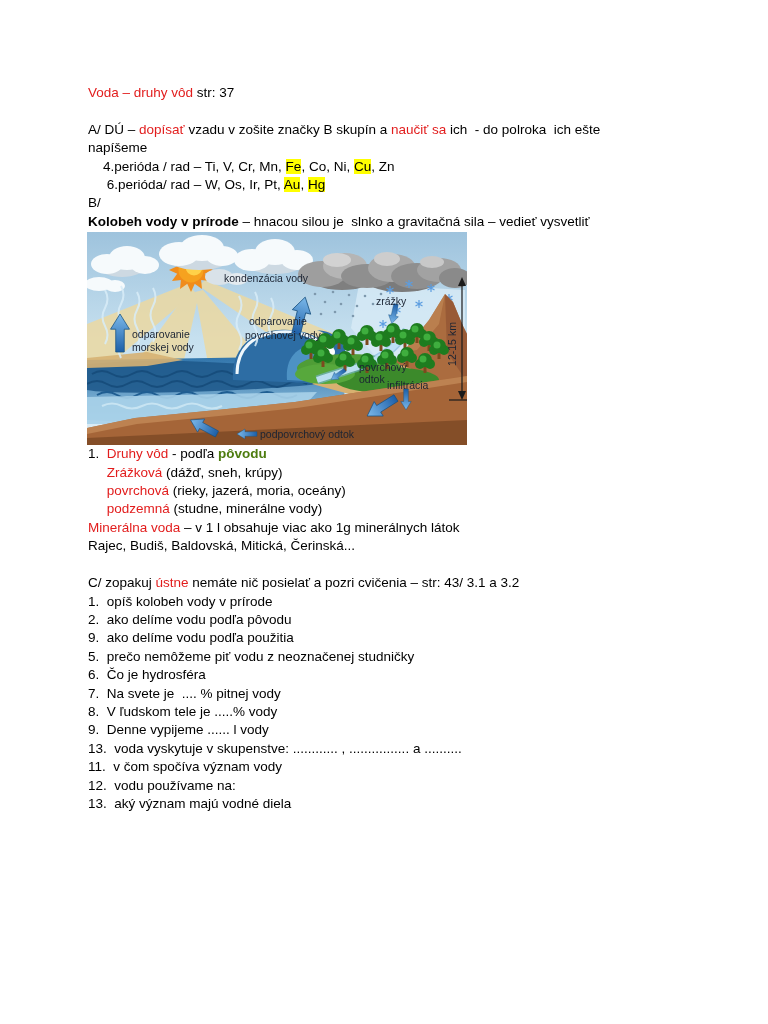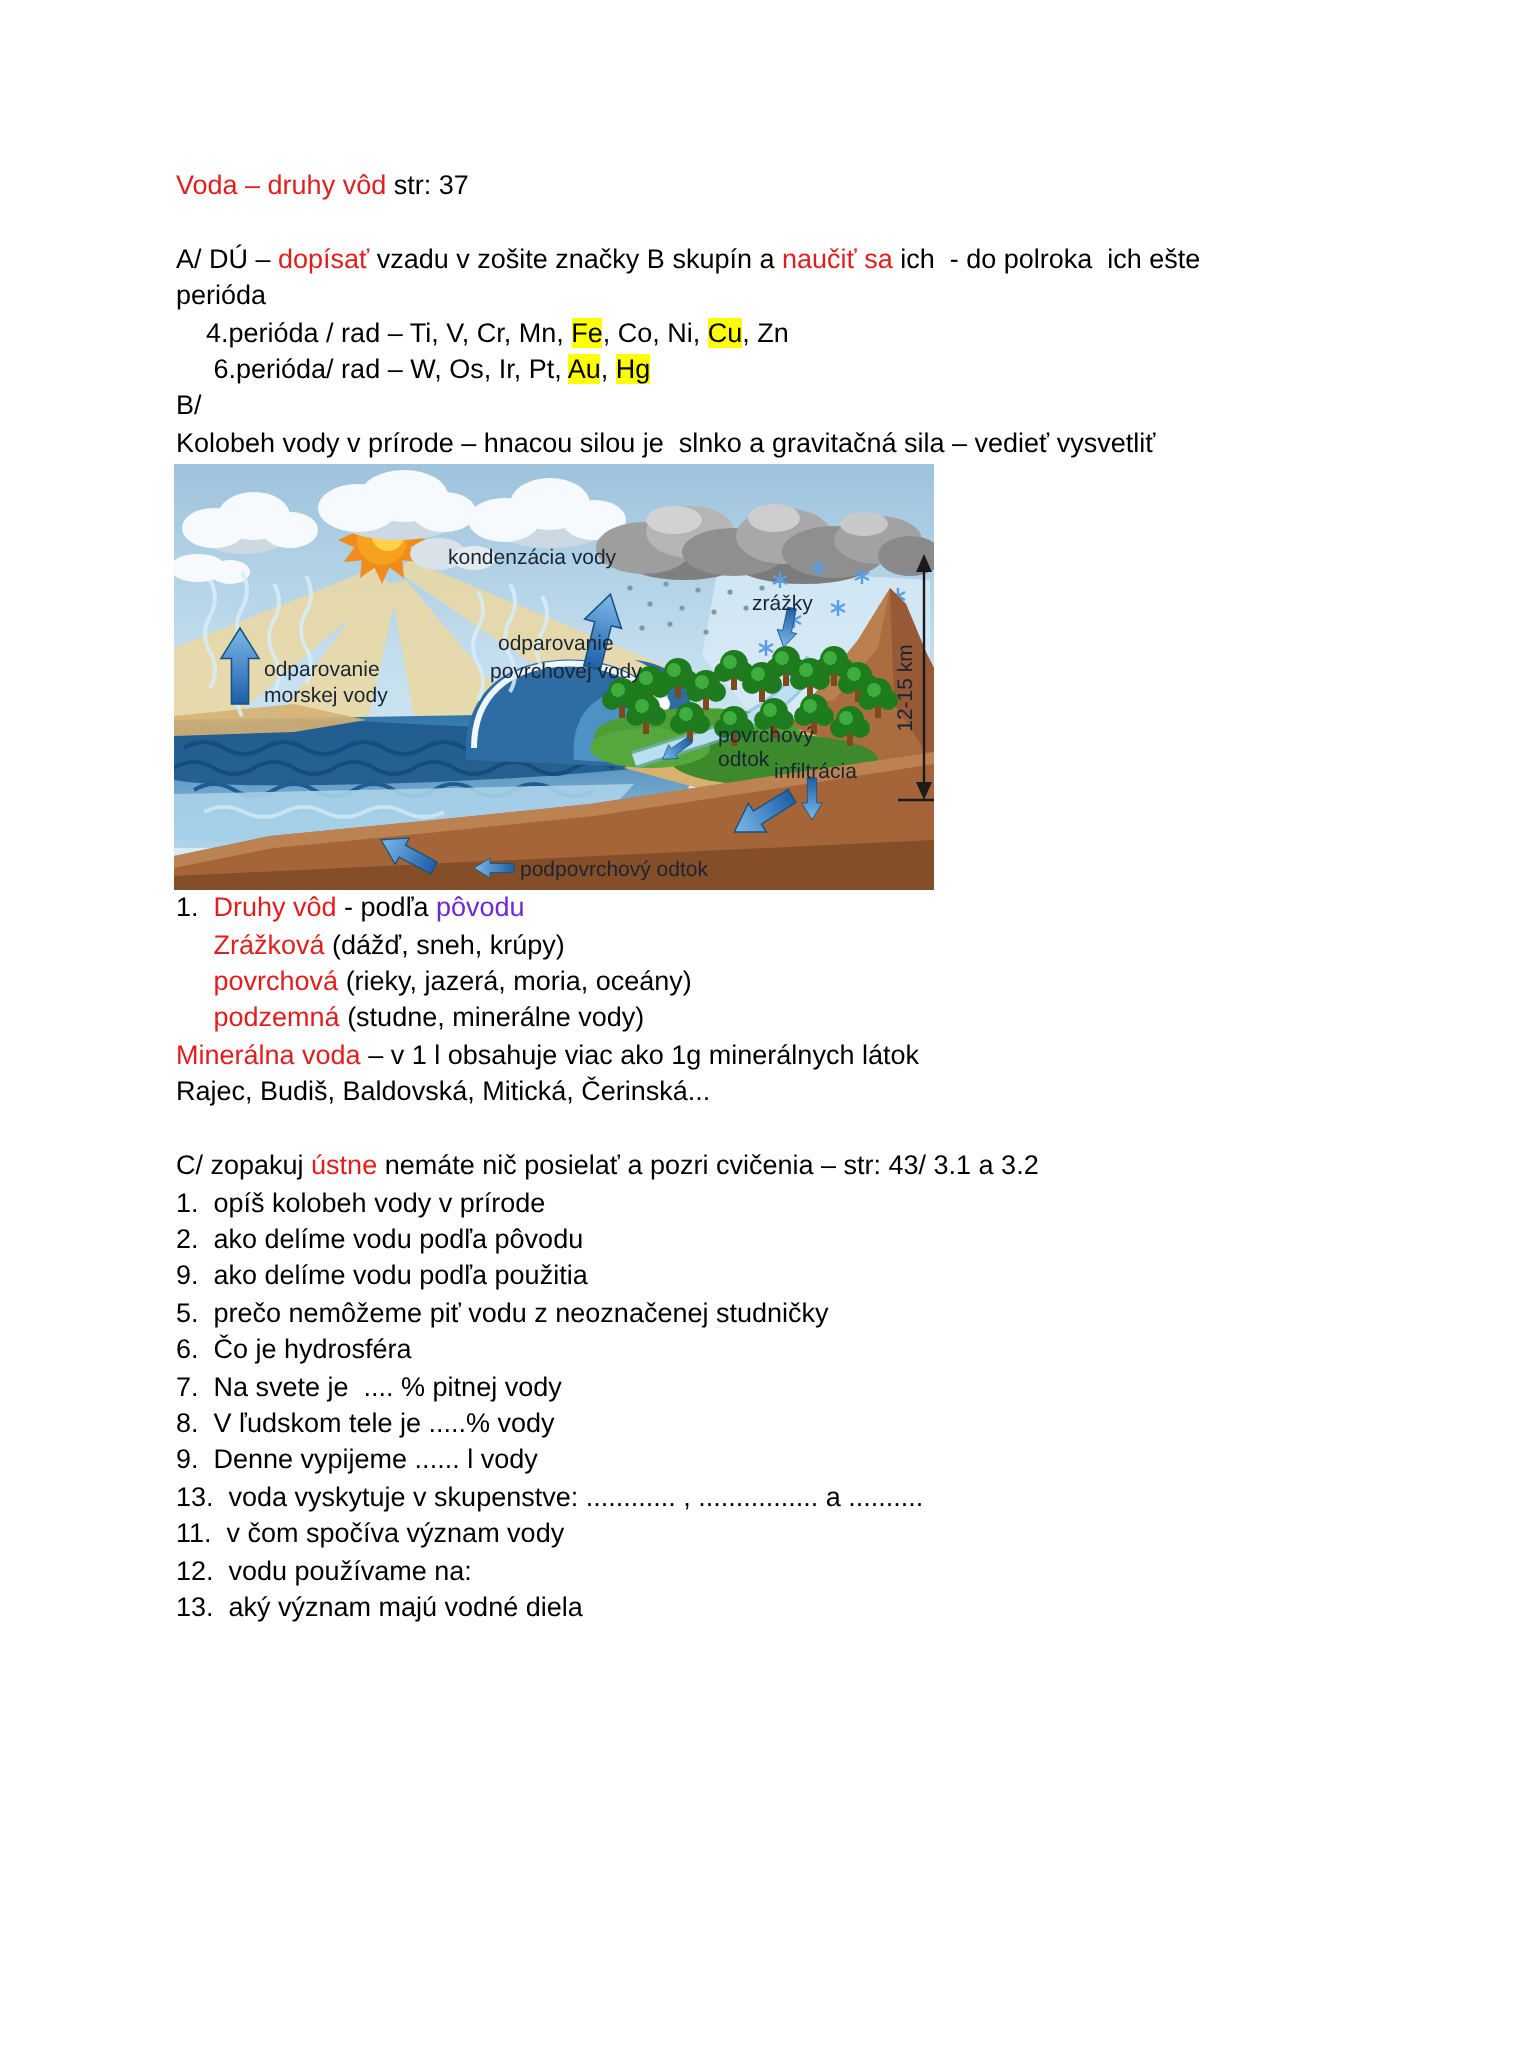--- a/index.html
+++ b/index.html
@@ -7,36 +7,36 @@
     width:768px;height:1024px;background:#ffffff;overflow:hidden;
     font-family:"Liberation Sans","DejaVu Sans",sans-serif;
     color:#000;
   }
   .doc{
     position:absolute;left:88px;top:84px;width:648px;
     font-size:13.5px;line-height:18.4px;
   }
   .line{white-space:pre-wrap;min-height:18.4px;}
   .seg-r{color:#e21d1d;}
-  .seg-b{color:#6d28d9;}
-  .seg-bold{font-weight:normal;}
+  .seg-b{color:#4d7c0f;font-weight:bold;}
+  .seg-bold{font-weight:bold;}
   .seg-hl{background:#ffff00;}
   .diagram{display:block;margin:1px 0 0 -1px;}
   svg{font-family:"Liberation Sans","DejaVu Sans",sans-serif;}
   .dlabel{fill:#1b2433;font-size:10.5px;}
 </style>
 </head>
 <body>
 
 <div class="doc">
   <div id="lines-top">
       <div class="line"><span class="seg-r">Voda – druhy vôd</span><span> str: 37</span></div>
       <div class="line">&nbsp;</div>
       <div class="line"><span>A/ DÚ – </span><span class="seg-r">dopísať</span><span> vzadu v zošite značky B skupín a </span><span class="seg-r">naučiť sa</span><span> ich  - do polroka  ich ešte</span></div>
-      <div class="line"><span>perióda</span></div>
+      <div class="line"><span>napíšeme</span></div>
       <div class="line"><span>    4.perióda / rad – Ti, V, Cr, Mn, </span><span class="seg-hl">Fe</span><span>, Co, Ni, </span><span class="seg-hl">Cu</span><span>, Zn</span></div>
       <div class="line"><span>     6.perióda/ rad – W, Os, Ir, Pt, </span><span class="seg-hl">Au</span><span>, </span><span class="seg-hl">Hg</span></div>
       <div class="line"><span>B/</span></div>
       <div class="line"><span class="seg-bold">Kolobeh vody v prírode</span><span> – hnacou silou je  slnko a gravitačná sila – vedieť vysvetliť</span></div>
     </div>
 
   <svg class="diagram" width="380" height="213" viewBox="0 0 380 213">
     <defs>
       <linearGradient id="sky" x1="0" y1="0" x2="0" y2="1">
         <stop offset="0" stop-color="#9ec3dd"></stop>

